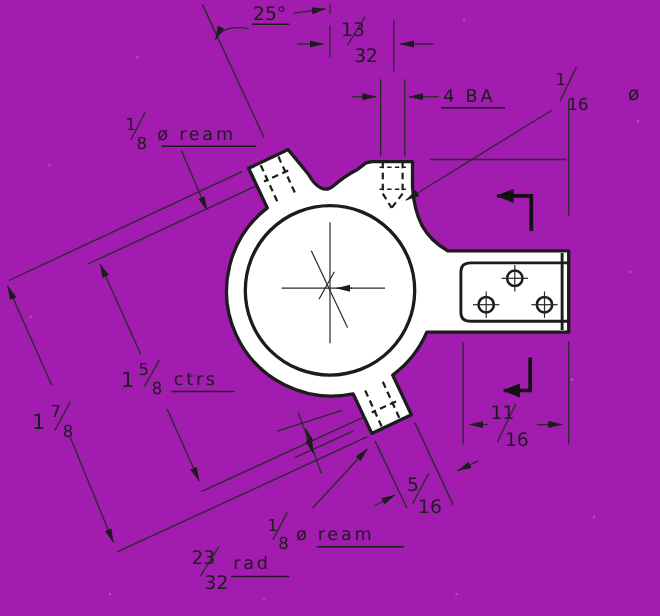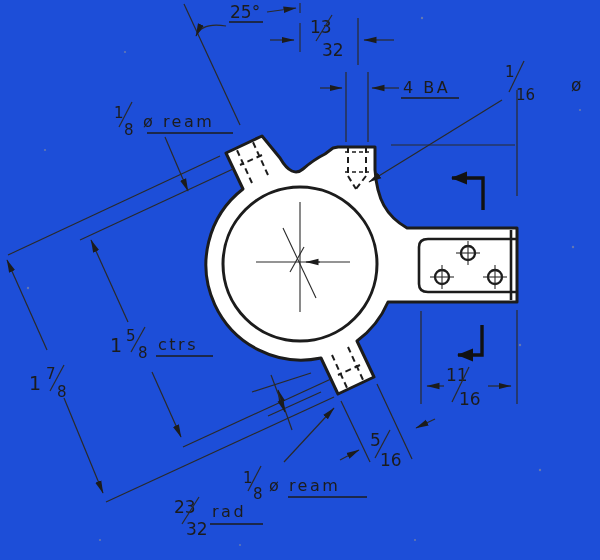--- a/index.html
+++ b/index.html
@@ -1,16 +1,16 @@
 <!DOCTYPE html>
 <html><head>
 <meta charset="utf-8">
 <style>
   html,body{margin:0;padding:0;background:#ffffff;}
-  .sheet{width:600px;height:560px;position:relative;background:#1d4ed8;overflow:hidden;}
+  .sheet{width:600px;height:560px;position:relative;background:#a21caf;overflow:hidden;}
   svg{display:block;}
   text{font-family:"DejaVu Sans",sans-serif;fill:#1c1c1c;}
   .dim{font-size:17px;}
   .frac{font-size:15px;}
   .big{font-size:19px;}
   .lbl{font-size:16px;letter-spacing:2.5px;}
   .outline{fill:#ffffff;stroke:#1c1c1c;stroke-width:3;stroke-linejoin:round;}
   .med{fill:none;stroke:#1c1c1c;stroke-width:2.6;}
   .hid{fill:none;stroke:#1c1c1c;stroke-width:2;stroke-dasharray:6 4;}
   .thin{fill:none;stroke:#2a2a2a;stroke-width:1.2;}

